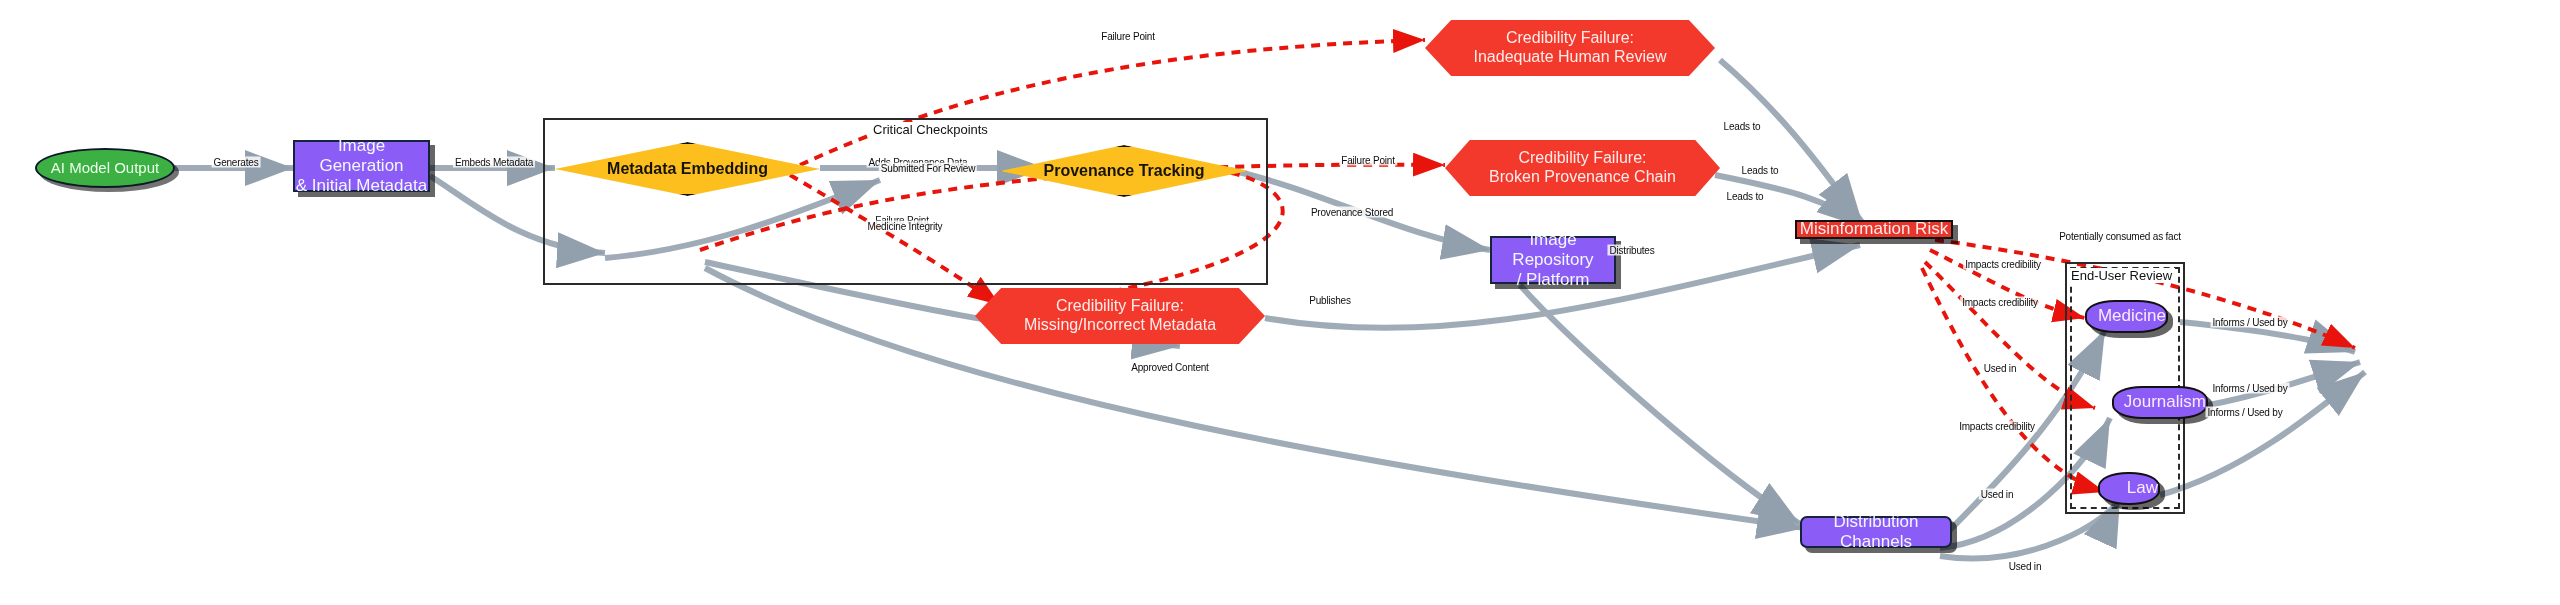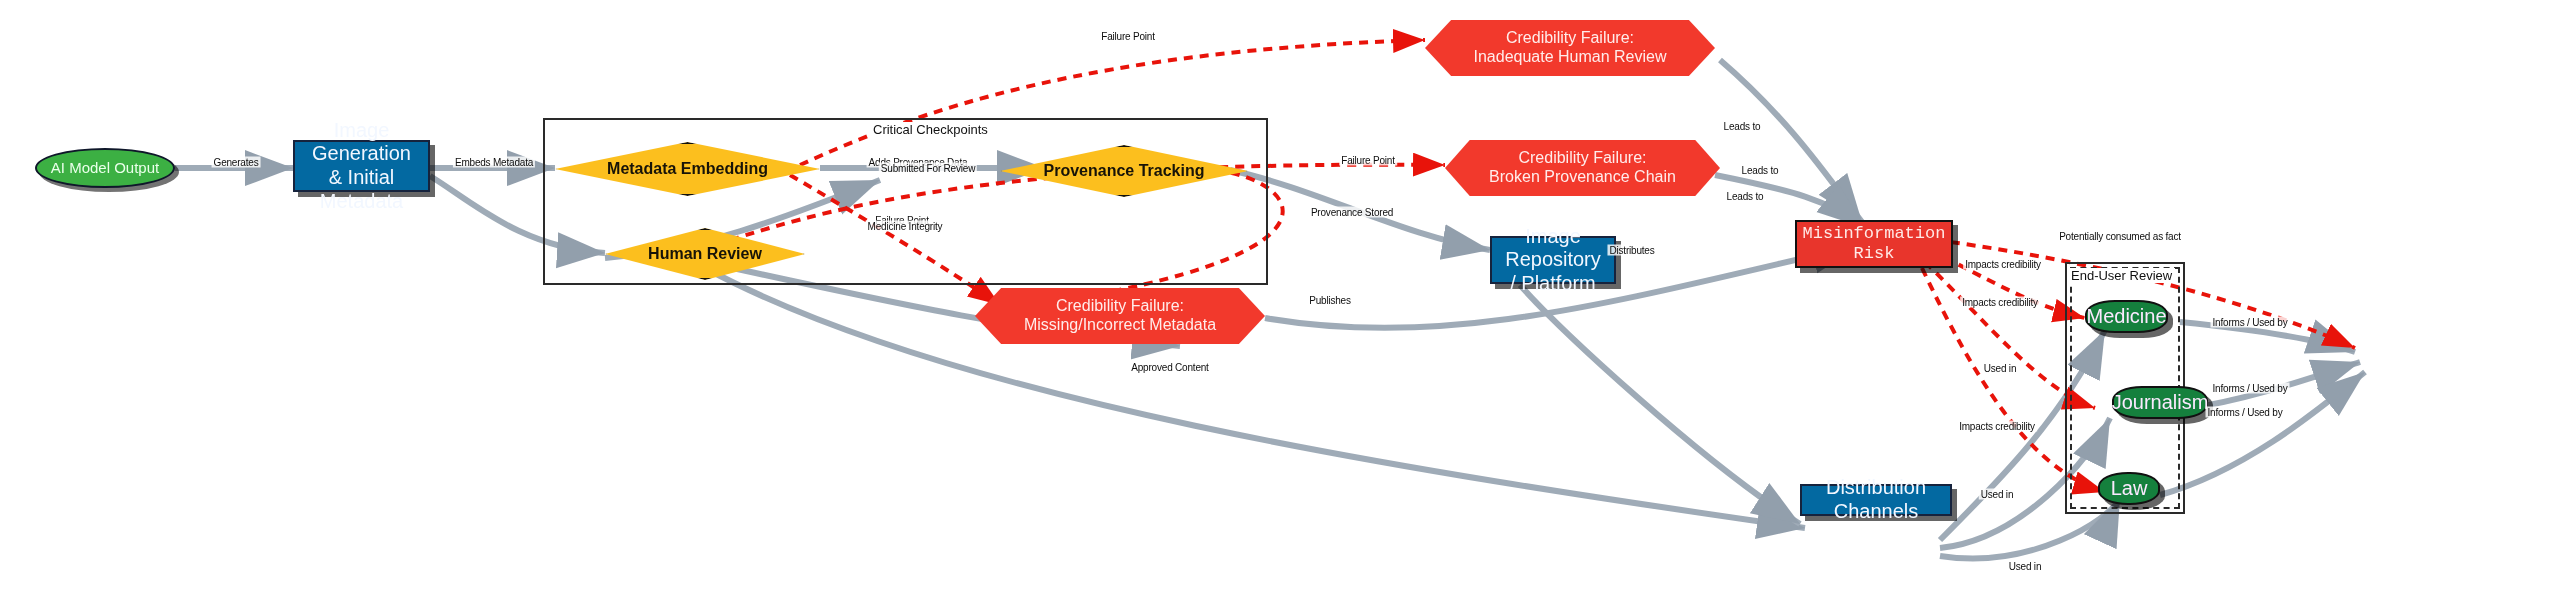--- a/index.html
+++ b/index.html
@@ -8,36 +8,36 @@
   #canvas{position:relative;width:2560px;height:605px;background:#ffffff;overflow:hidden;}
   svg#wires{position:absolute;left:0;top:0;width:2560px;height:605px;}
 
   .node{position:absolute;box-sizing:border-box;display:flex;align-items:center;
         justify-content:center;text-align:center;line-height:1.18;z-index:5;}
   .node span{display:block;white-space:pre-line;}
 
   
   .ellipse{border-radius:50%;border:2px solid #0f172a;background:#3cb043;color:#eaffea;
            font-size:15px;box-shadow:4px 4px 0 rgba(0,0,0,.55);}
-  .box{border:2px solid #16233d;background:#0369a1;color:#f2f7ff;font-size:20px;
+  .box{border:2px solid #16233d;background:#8b5cf6;color:#f2f7ff;font-size:17px;
        box-shadow:5px 5px 0 rgba(0,0,0,.6);}
   .risk{border:2px solid #111;background:#e8352c;color:#ffe9e6;font-size:17px;
         box-shadow:5px 5px 0 rgba(0,0,0,.6);}
   .diamond{background:#fcbf1e;color:#171308;font-size:16px;font-weight:600;
            clip-path:polygon(0% 50%,50% 0%,100% 50%,50% 100%);
            filter:drop-shadow(4px 4px 0 rgba(0,0,0,.55));
            border:none;}
   .diamond::after{content:"";position:absolute;inset:0;
            clip-path:polygon(0% 50%,50% 0%,100% 50%,50% 100%);
            box-shadow:inset 0 0 0 2px #111;pointer-events:none;}
   .hexa{background:#f2392c;color:#ffeceb;font-size:16px;
         clip-path:polygon(0% 50%,9% 0%,91% 0%,100% 50%,91% 100%,9% 100%);
         filter:drop-shadow(5px 5px 0 rgba(0,0,0,.6));}
-  .cyl{background:#15803d;color:#fbe9ff;font-size:20px;border:2px solid #111;
-       border-radius:30px/14px;box-shadow:5px 5px 0 rgba(0,0,0,.6);}
+  .cyl{background:#8b5cf6;color:#fbe9ff;font-size:17px;border:2px solid #111;
+       border-radius:30px/14px;box-shadow:5px 5px 0 rgba(0,0,0,.6);justify-content:flex-end;}
 
   
   .cluster{position:absolute;box-sizing:border-box;border:2px dashed #2a2a2a;
            background:transparent;z-index:2;}
   .cluster-solid{position:absolute;box-sizing:border-box;border:2px solid #2a2a2a;
            background:transparent;z-index:2;}
   .cluster-label{position:absolute;font-size:13px;color:#111;background:#fff;
            padding:0 3px;z-index:3;white-space:nowrap;}
 
   
@@ -104,23 +104,20 @@
 
   <div class="node box" style="left:293px;top:140px;width:137px;height:52px;">
     <span>Image Generation
 &amp; Initial Metadata</span>
   </div>
 
   <div class="node diamond" style="left:555px;top:142px;width:265px;height:54px;">
     <span>Metadata Embedding</span>
   </div>
 
-  <div class="node diamond" style="left:605px;top:228px;width:200px;height:52px;">
-    <span>Human Review</span>
-  </div>
 
   <div class="node diamond" style="left:1000px;top:145px;width:248px;height:52px;">
     <span>Provenance Tracking</span>
   </div>
 
   <div class="node hexa" style="left:1425px;top:20px;width:290px;height:56px;">
     <span>Credibility Failure:
 Inadequate Human Review</span>
   </div>
 
@@ -132,25 +129,25 @@
   <div class="node hexa" style="left:975px;top:288px;width:290px;height:56px;">
     <span>Credibility Failure:
 Missing/Incorrect Metadata</span>
   </div>
 
   <div class="node box" style="left:1490px;top:236px;width:126px;height:48px;">
     <span>Image Repository
 / Platform</span>
   </div>
 
-  <div class="node risk" style="left:1795px;top:220px;width:158px;height:48px;font-family:Liberation Mono, monospace;">
+  <div class="node risk" style="left:1795px;top:220px;width:158px;height:19px;">
     <span>Misinformation Risk</span>
   </div>
 
-  <div class="node box" style="left:1800px;top:484px;width:152px;height:32px;">
+  <div class="node box" style="left:1800px;top:516px;width:152px;height:32px;border-radius:7px;">
     <span>Distribution Channels</span>
   </div>
 
   <div class="node cyl" style="left:2085px;top:300px;width:83px;height:33px;">
     <span>Medicine</span>
   </div>
 
   <div class="node cyl" style="left:2078px;top:386px;width:96px;height:33px;margin-left:34px;">
     <span>Journalism</span>
   </div>

